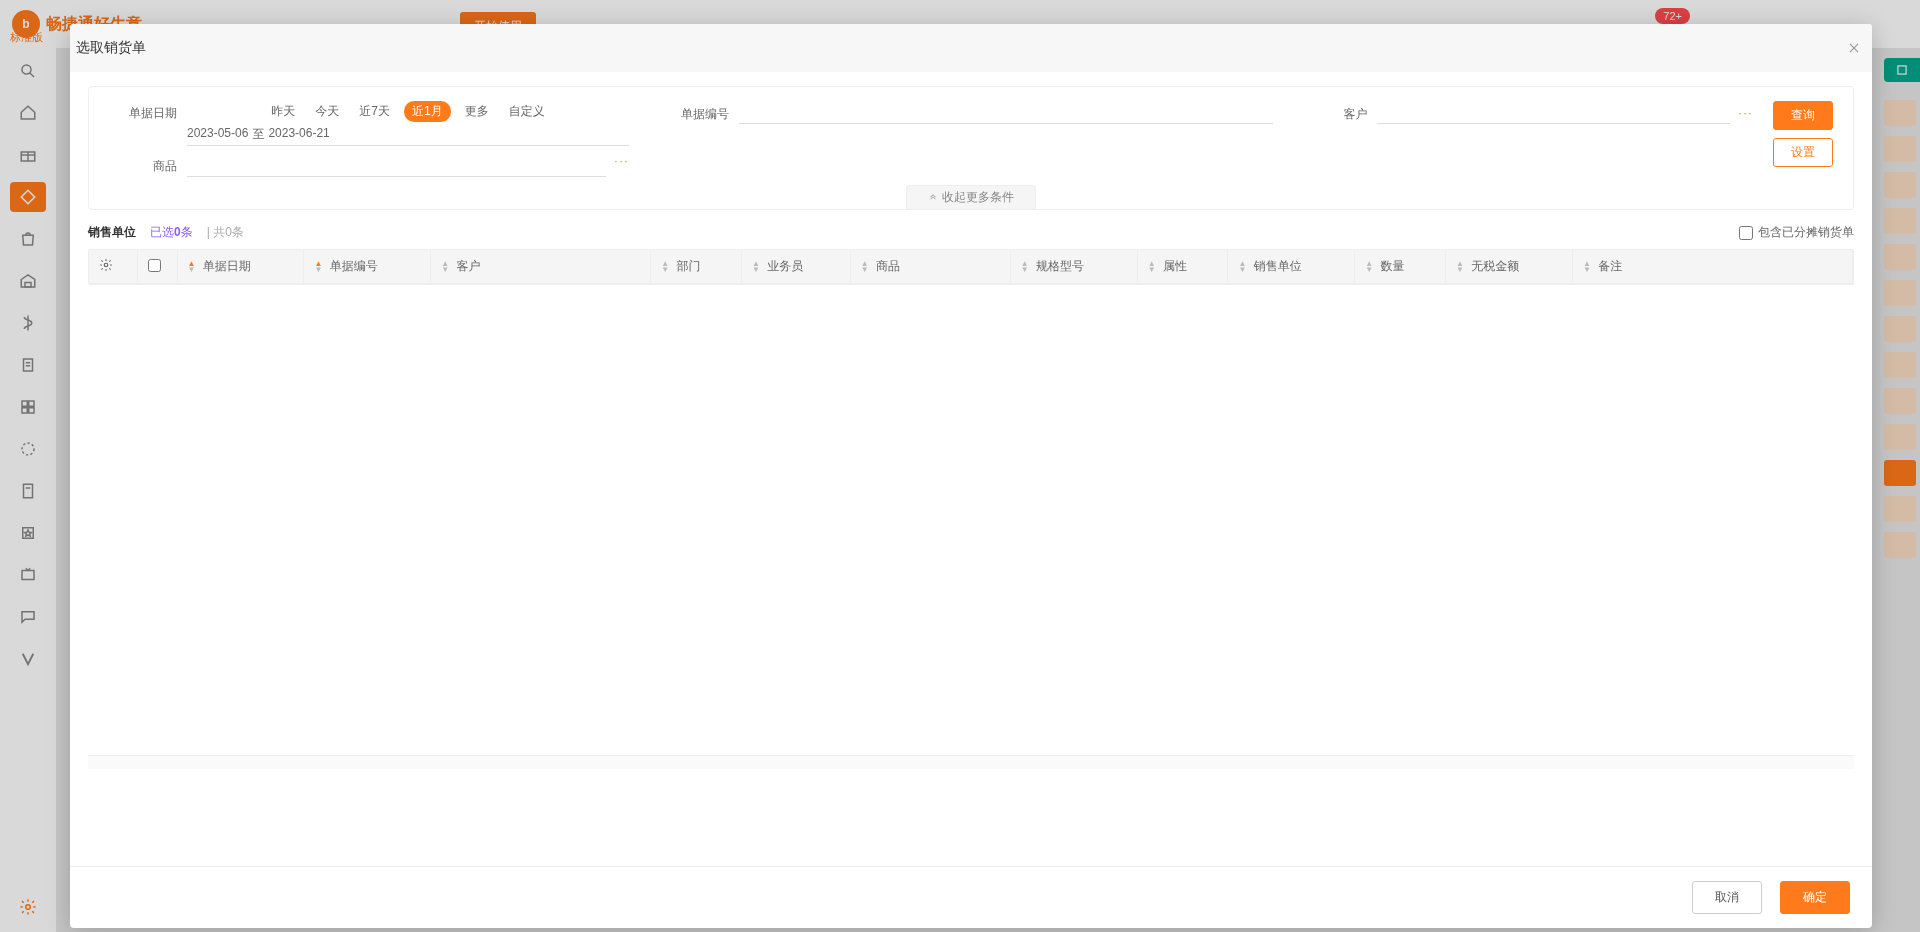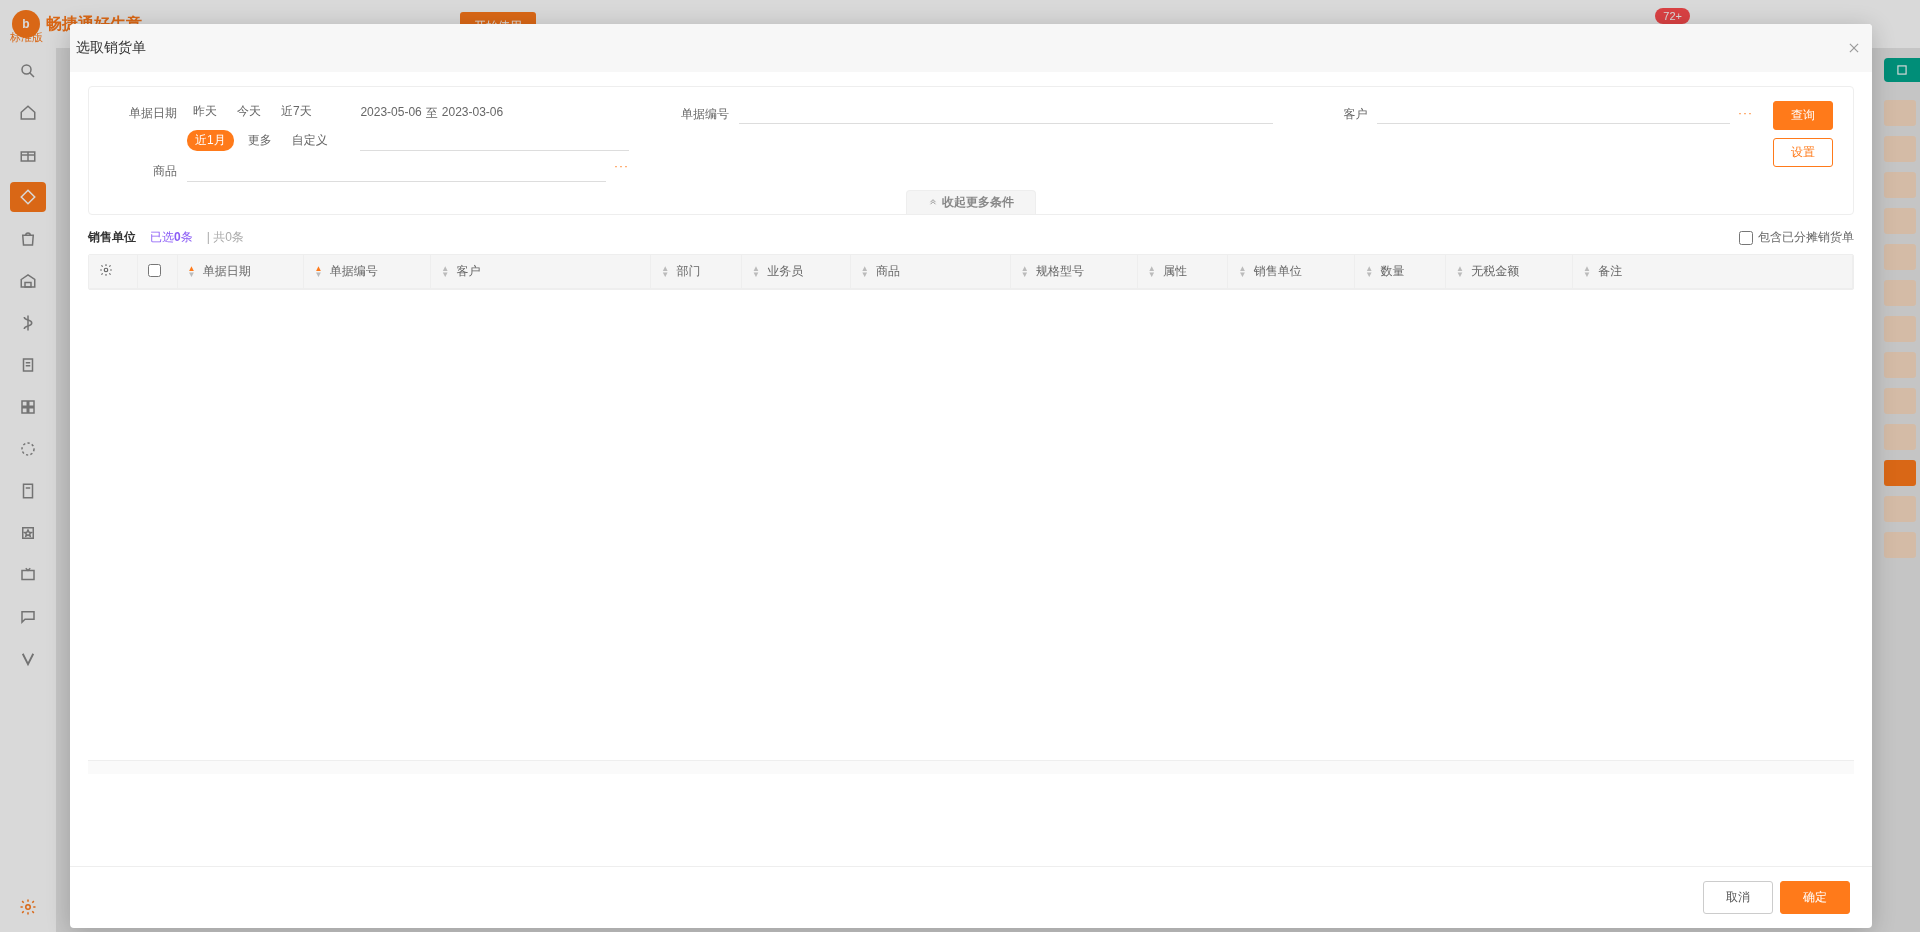--- a/index.html
+++ b/index.html
@@ -231,21 +231,23 @@
   width: 100%;
   color: #666;
   margin-top: 4px;
   display: flex;
   gap: 4px;
   border-bottom: 1px solid #ddd;
   padding-bottom: 2px;
 }
 .date-col {
   display: flex;
+  flex-direction: column;
   flex: 1;
+  align-items: center;
 }
 .input-underline {
   border: none;
   border-bottom: 1px solid #ddd;
   outline: none;
   width: 100%;
   padding: 4px 0;
   font-size: 12px;
   background: transparent;
 }
@@ -298,21 +300,20 @@
   border-top-left-radius: 4px;
   border-top-right-radius: 4px;
   text-align: center;
   padding: 3px 0;
   color: #888;
   cursor: pointer;
   display: flex;
   align-items: center;
   justify-content: center;
   gap: 4px;
-  font-weight: bold;
 }
 
 
 .detail-header {
   display: flex;
   align-items: center;
   justify-content: space-between;
   margin-top: 14px;
 }
 .detail-left {
@@ -377,21 +378,21 @@
   height: 14px;
   background: #fafafa;
   border-top: 1px solid #eee;
 }
 
 
 .modal-footer {
   padding: 14px 22px;
   display: flex;
   justify-content: flex-end;
-  gap: 7px;
+  gap: 18px;
   border-top: 1px solid #eee;
 }
 .modal-footer .btn { padding: 7px 22px; }
 
 
 .modal-body::-webkit-scrollbar { width: 8px; }
 .modal-body::-webkit-scrollbar-thumb { background: #ccc; border-radius: 4px; }
 </style>
 </head>
 <body>
@@ -556,21 +557,21 @@
               <span class="date-tag">昨天</span>
               <span class="date-tag">今天</span>
               <span class="date-tag">近7天</span>
               <span class="date-tag active">近1月</span>
               <span class="date-tag">更多</span>
               <span class="date-tag">自定义</span>
             </div>
             <div class="date-range">
               <span>2023-05-06</span>
               <span>至</span>
-              <span>2023-03-06</span>
+              <span>2023-06-21</span>
             </div>
           </div>
         </div>
 
         <div class="filter-mid">
           <div class="fld-label">单据编号</div>
           <input class="input-underline" style="">
         </div>
 
         <div class="filter-right" style="padding-right:80px;">

